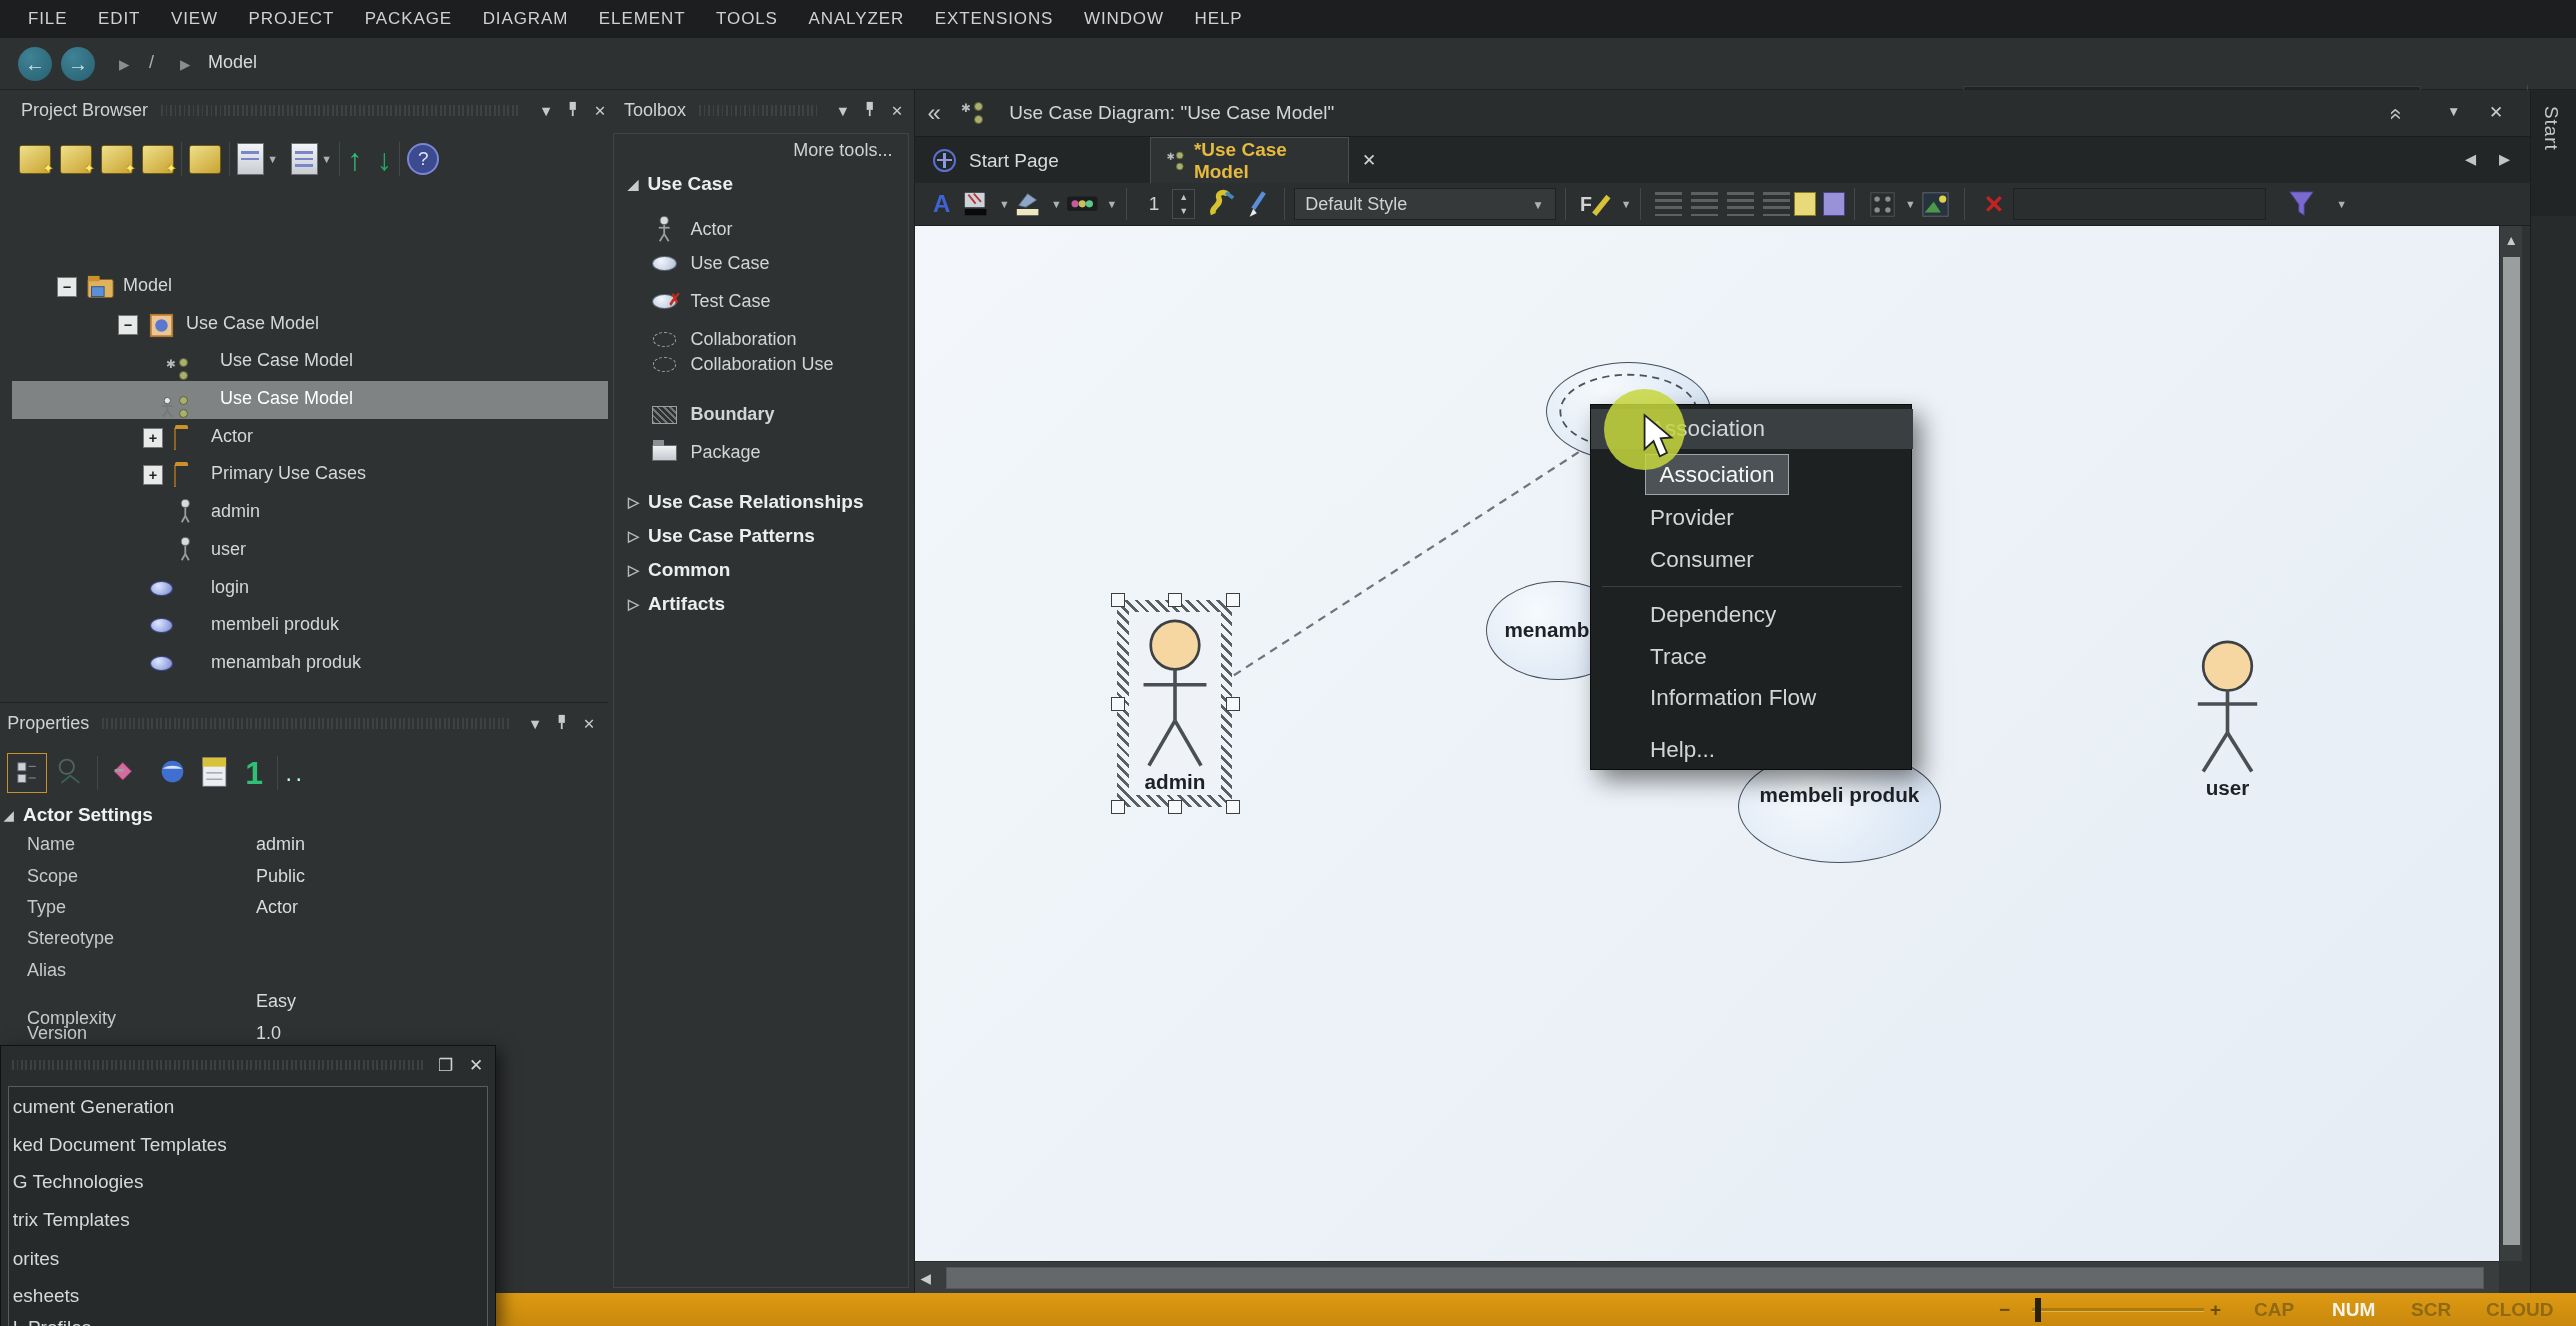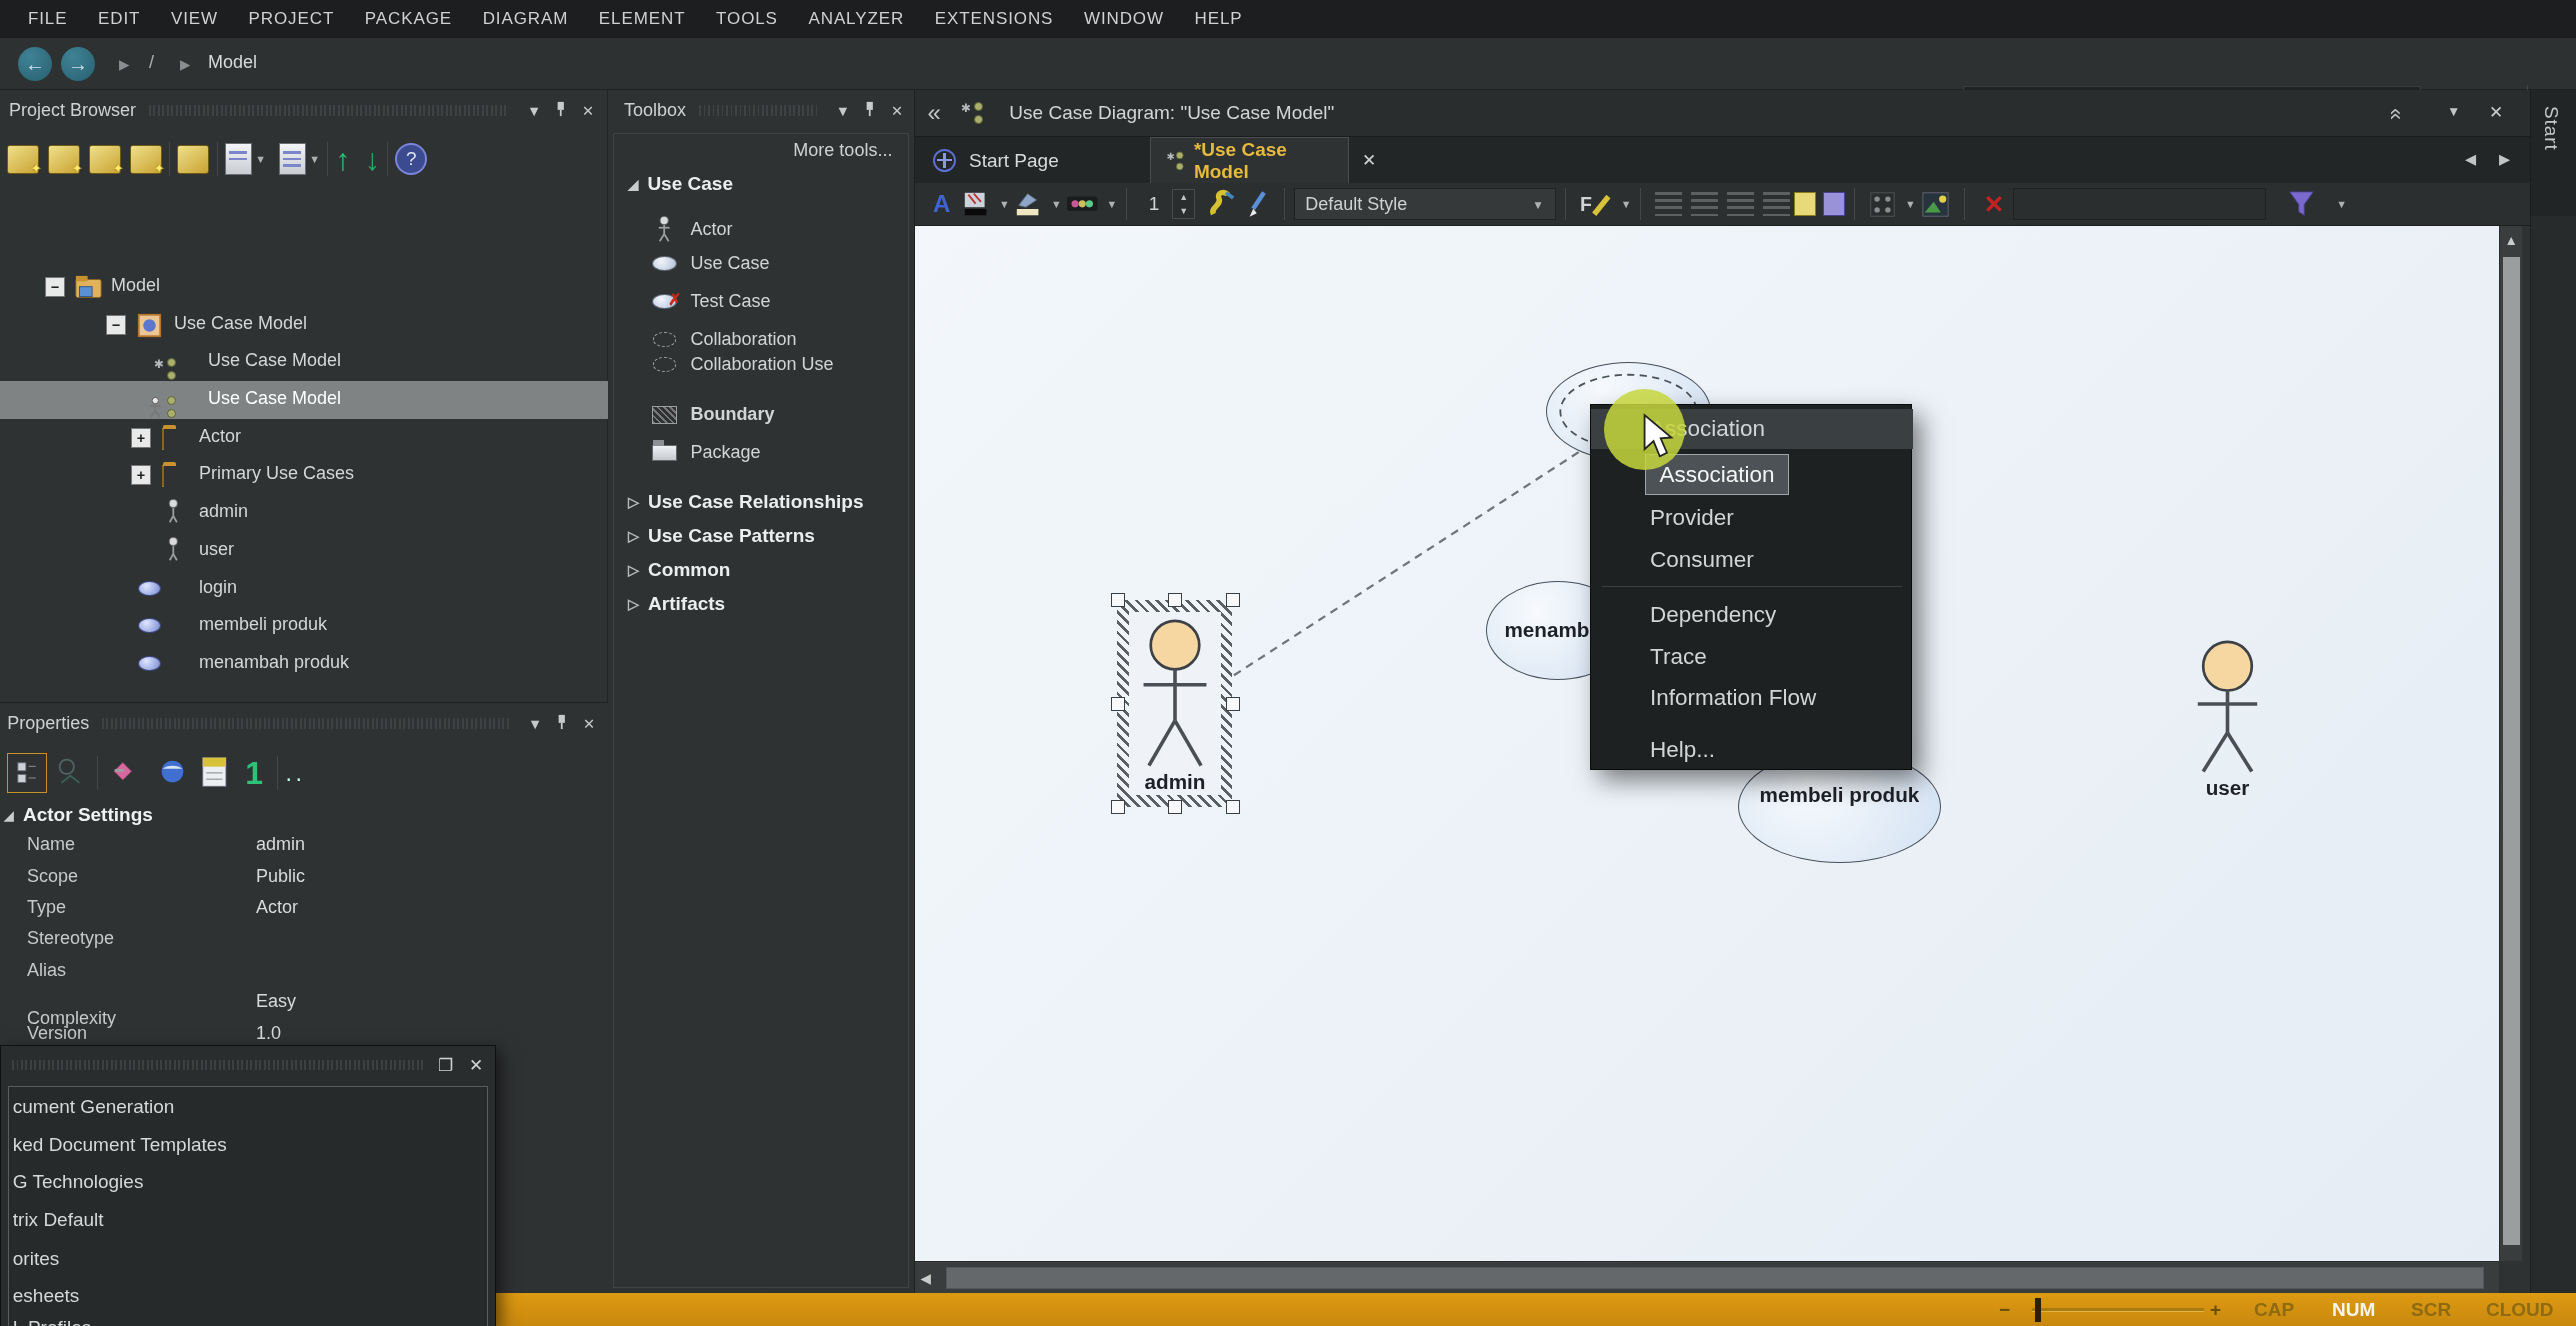--- a/index.html
+++ b/index.html
@@ -149,21 +149,21 @@
     <span id="breadcrumb-label" class="abs" style="left:208px;top:14.4px;">Model</span>
     <div id="find-box" class="abs">Find Package</div>
     <div class="abs" style="left:2445px;top:52px;">
         <div class="mag"></div>
       </div>
     <div class="abs mini-dots" style="left:2493px;top:50px;">≡≡<br>∙∙<br>∙</div>
     <div class="abs" style="left:2527px;top:47px;width:0.9px;height:34px;background:#44484a;"></div>
     <div class="abs hamb" style="left:2540px;top:54px;"></div>
   </div>
 
-  <div class="abs" style="left:0;top:90px;width:608px;height:613px;background:#2f3233;border-right:0.9px solid #232525;">
+  <div class="abs" style="left:12px;top:90px;width:608px;height:613px;background:#2f3233;border-right:0.9px solid #232525;">
     <div class="panel-head" style="padding-left:9px;">
       <span>Project Browser</span>
       <div class="tex"></div>
       <span class="head-ico">▼</span>
       <span class="head-ico">
         <svg width="13.5" height="16" viewBox="0 0 15 18">
             <rect x="4" y="1" width="7" height="9" fill="#c8cacb"></rect>
             <line x1="7.5" y1="10" x2="7.5" y2="17" stroke="#c8cacb" stroke-width="2"></line>
           </svg>
       </span>
@@ -682,21 +682,21 @@
   <div id="popup" class="abs">
     <div class="row" style="height:38px;padding:0 3.6px;">
       <div class="tex" style="margin:0 7.2px;"></div>
       <span class="winbtn">❐</span>
       <span class="winbtn">✕</span>
     </div>
     <div id="popup-inner">
       <span class="pop-item" style="top:9px;">cument Generation</span>
       <span class="pop-item" style="top:47px;">ked Document Templates</span>
       <span class="pop-item" style="top:84px;">G Technologies</span>
-      <span class="pop-item" style="top:122px;">trix Default</span>
+      <span class="pop-item" style="top:122px;">trix Templates</span>
       <span class="pop-item" style="top:161px;">orites</span>
       <span class="pop-item" style="top:198px;">esheets</span>
       <span class="pop-item" style="top:230px;">L Profiles</span>
     </div>
   </div>
 
 </div>
 
 
 </body></html>

